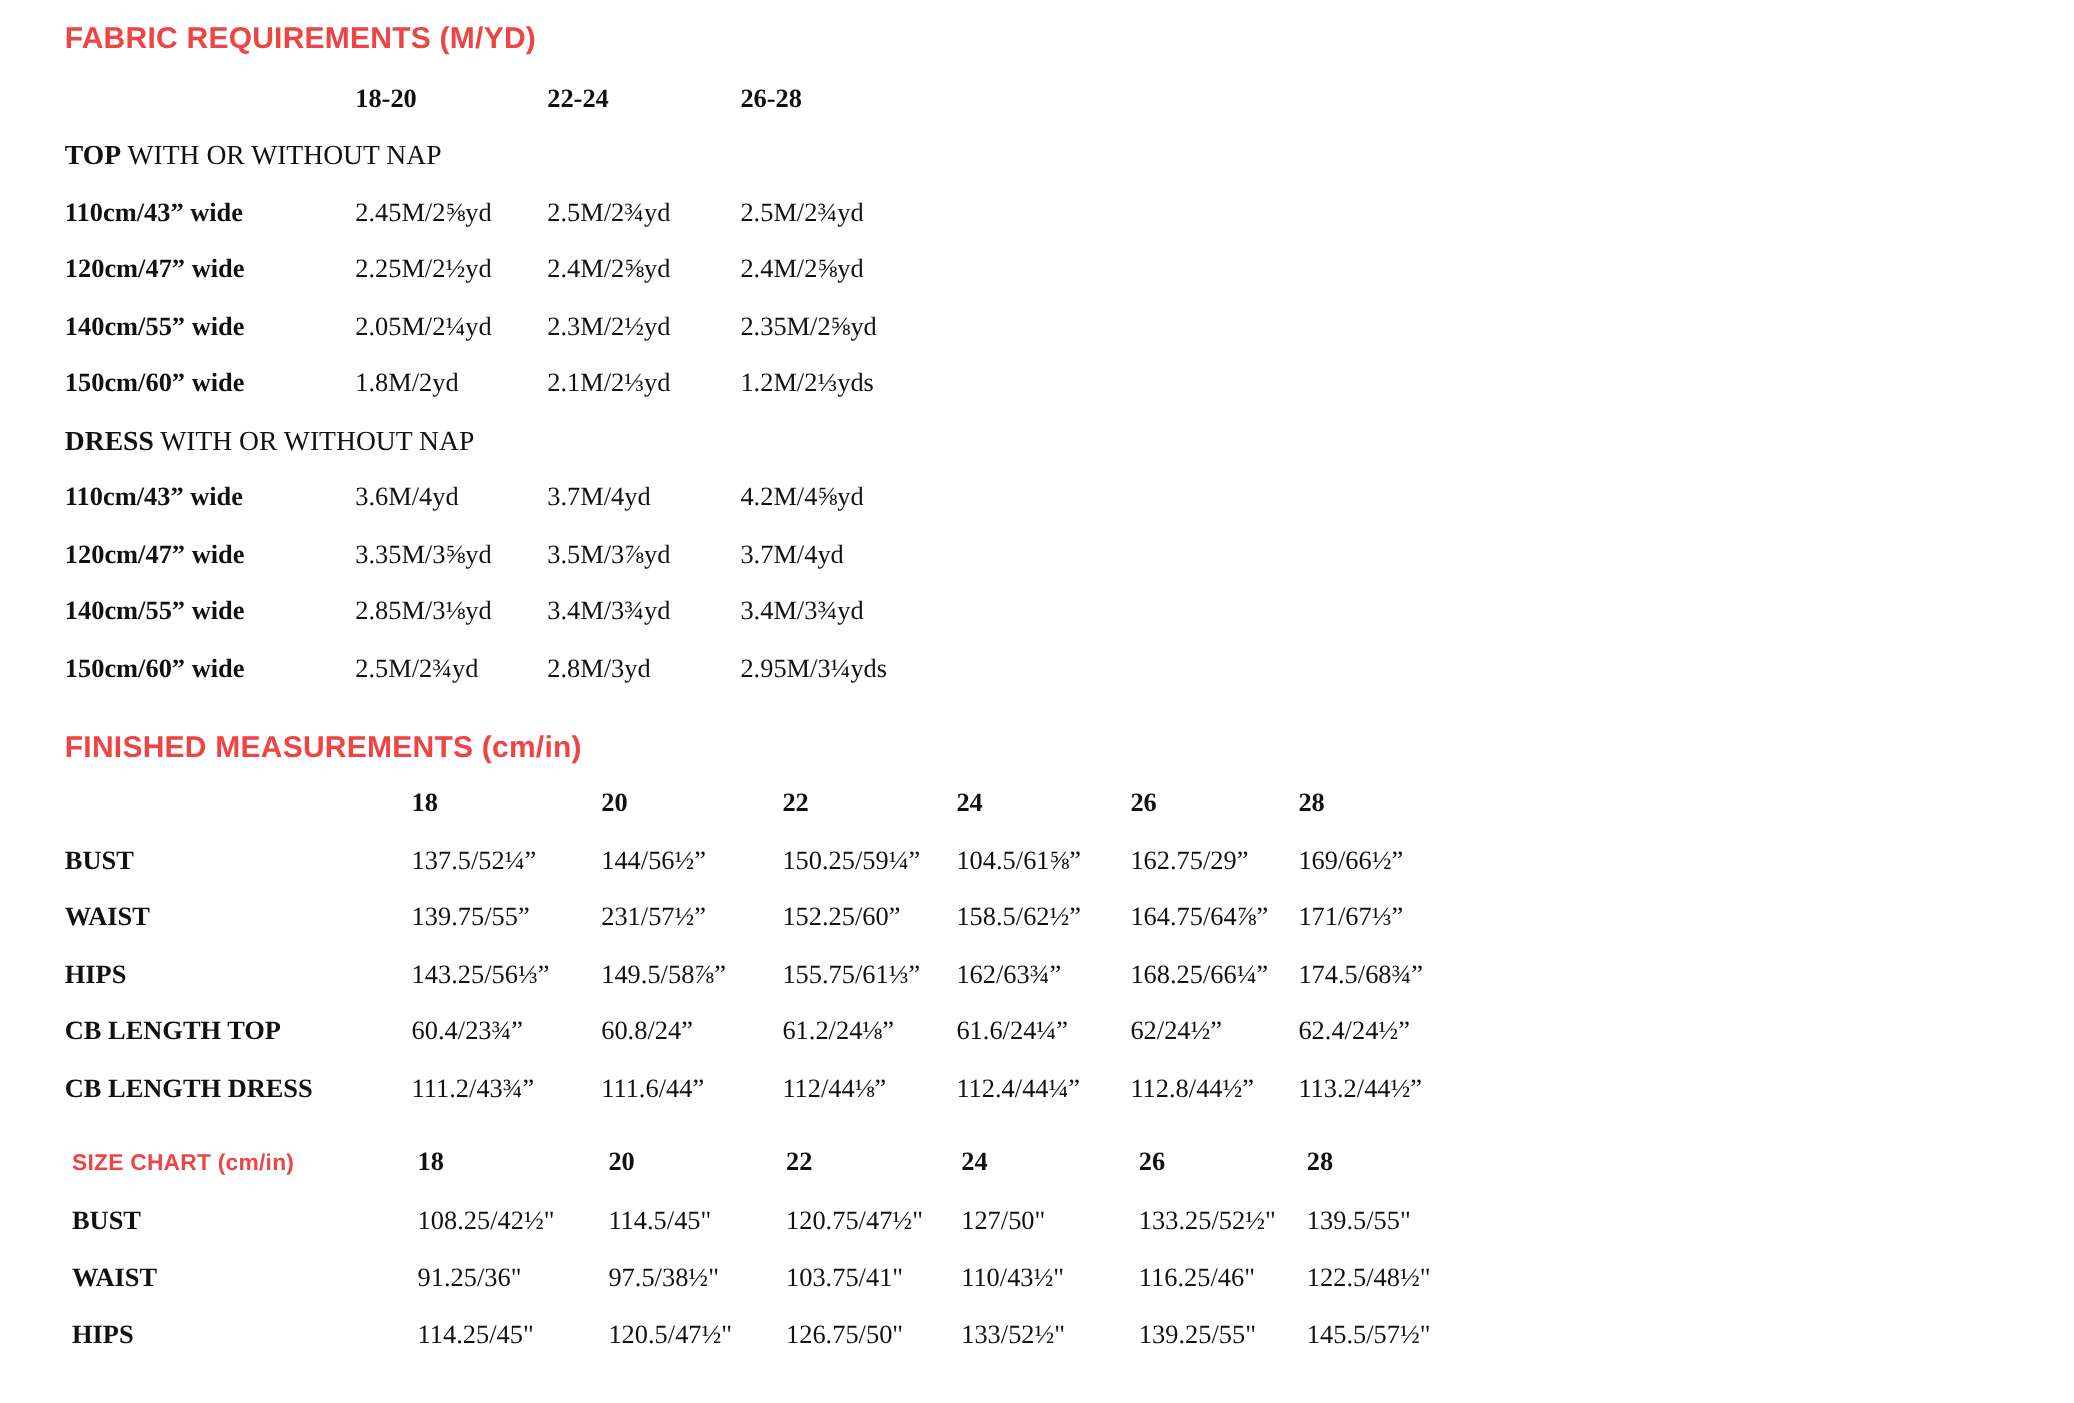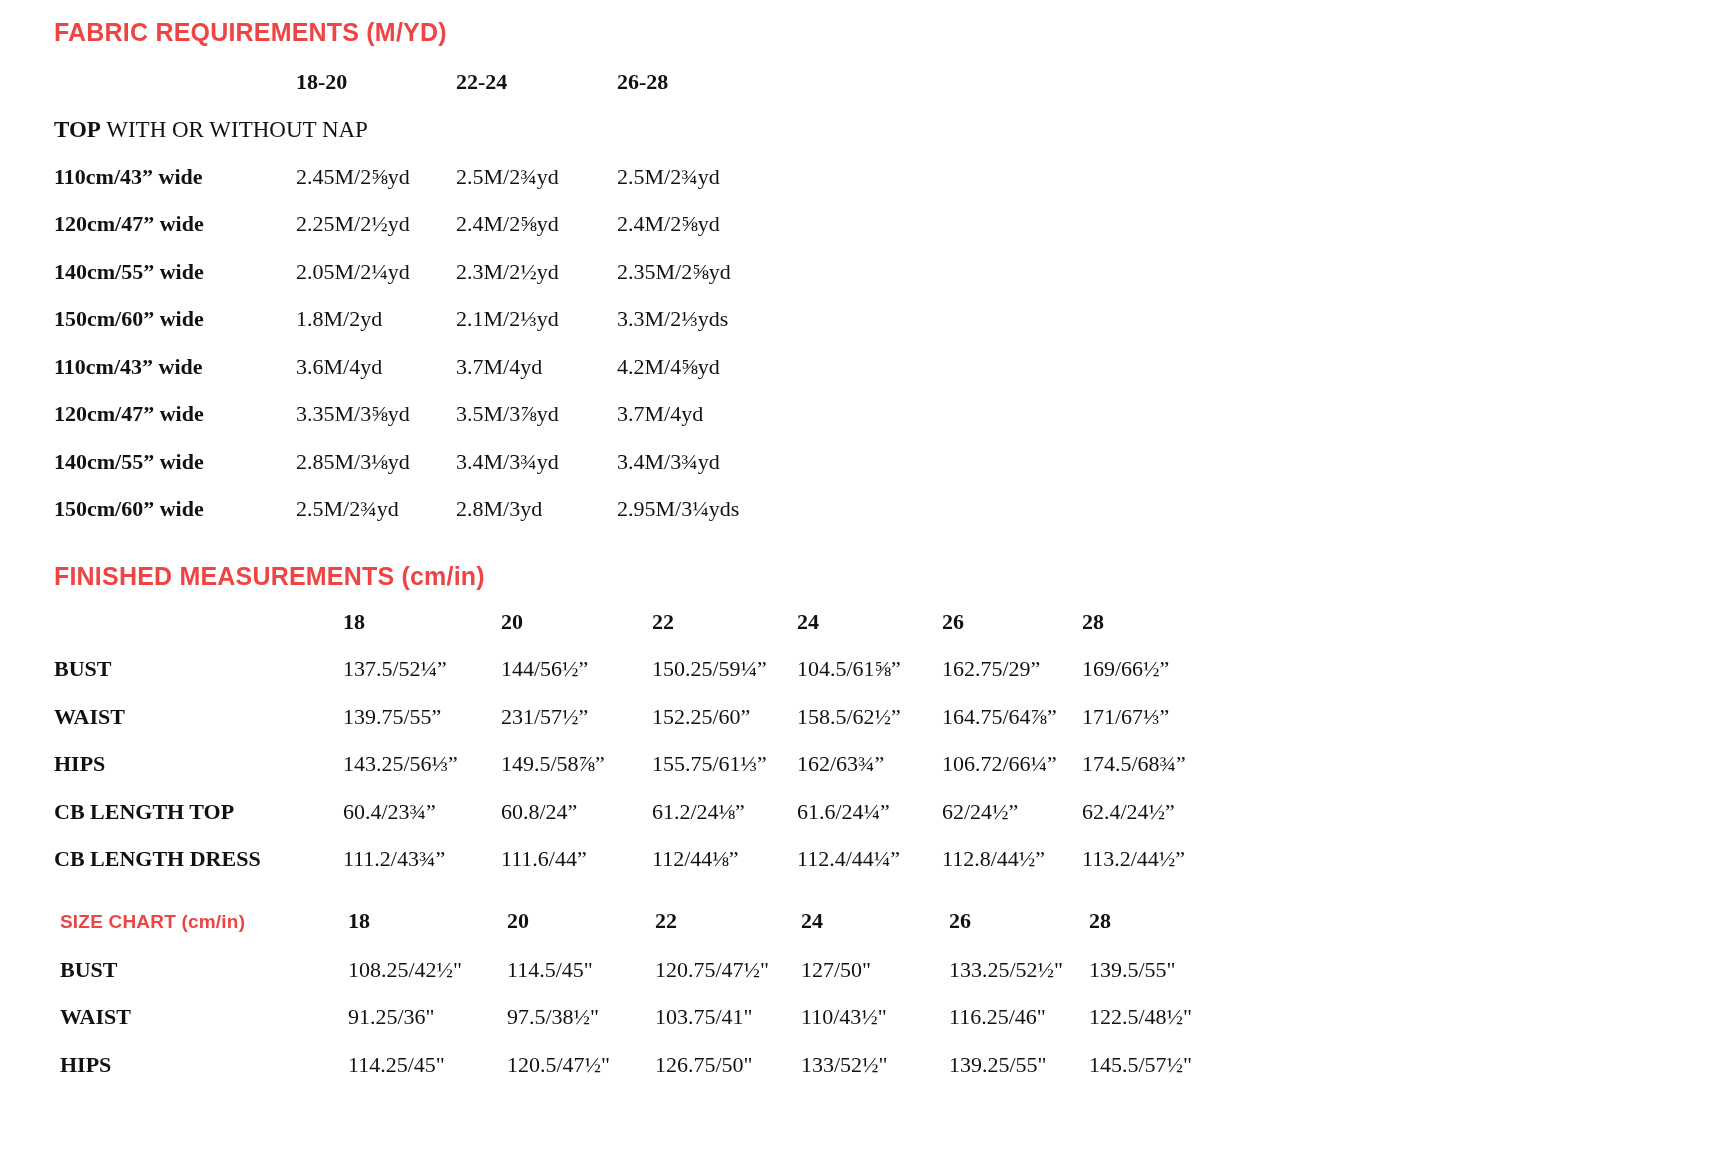--- a/index.html
+++ b/index.html
@@ -62,23 +62,26 @@
     <div class="row fabric-grid">
       <div class="cell b">140cm/55” wide</div>
       <div class="cell">2.05M/2¼yd</div>
       <div class="cell">2.3M/2½yd</div>
       <div class="cell">2.35M/2⅝yd</div>
     </div>
     <div class="row fabric-grid">
       <div class="cell b">150cm/60” wide</div>
       <div class="cell">1.8M/2yd</div>
       <div class="cell">2.1M/2⅓yd</div>
-      <div class="cell">3.3M/2⅓yds</div>
-    </div>
-
+      <div class="cell">1.2M/2⅓yds</div>
+    </div>
+
+    <div class="row section-line">
+      <div class="cell"><span class="b">DRESS</span><span> WITH OR WITHOUT NAP</span></div>
+    </div>
 
     <div class="row fabric-grid">
       <div class="cell b">110cm/43” wide</div>
       <div class="cell">3.6M/4yd</div>
       <div class="cell">3.7M/4yd</div>
       <div class="cell">4.2M/4⅝yd</div>
     </div>
     <div class="row fabric-grid">
       <div class="cell b">120cm/47” wide</div>
       <div class="cell">3.35M/3⅝yd</div>
@@ -129,21 +132,21 @@
       <div class="cell">158.5/62½”</div>
       <div class="cell">164.75/64⅞”</div>
       <div class="cell">171/67⅓”</div>
     </div>
     <div class="row meas-grid">
       <div class="cell b">HIPS</div>
       <div class="cell">143.25/56⅓”</div>
       <div class="cell">149.5/58⅞”</div>
       <div class="cell">155.75/61⅓”</div>
       <div class="cell">162/63¾”</div>
-      <div class="cell">106.72/66¼”</div>
+      <div class="cell">168.25/66¼”</div>
       <div class="cell">174.5/68¾”</div>
     </div>
     <div class="row meas-grid">
       <div class="cell b">CB LENGTH TOP</div>
       <div class="cell">60.4/23¾”</div>
       <div class="cell">60.8/24”</div>
       <div class="cell">61.2/24⅛”</div>
       <div class="cell">61.6/24¼”</div>
       <div class="cell">62/24½”</div>
       <div class="cell">62.4/24½”</div>

